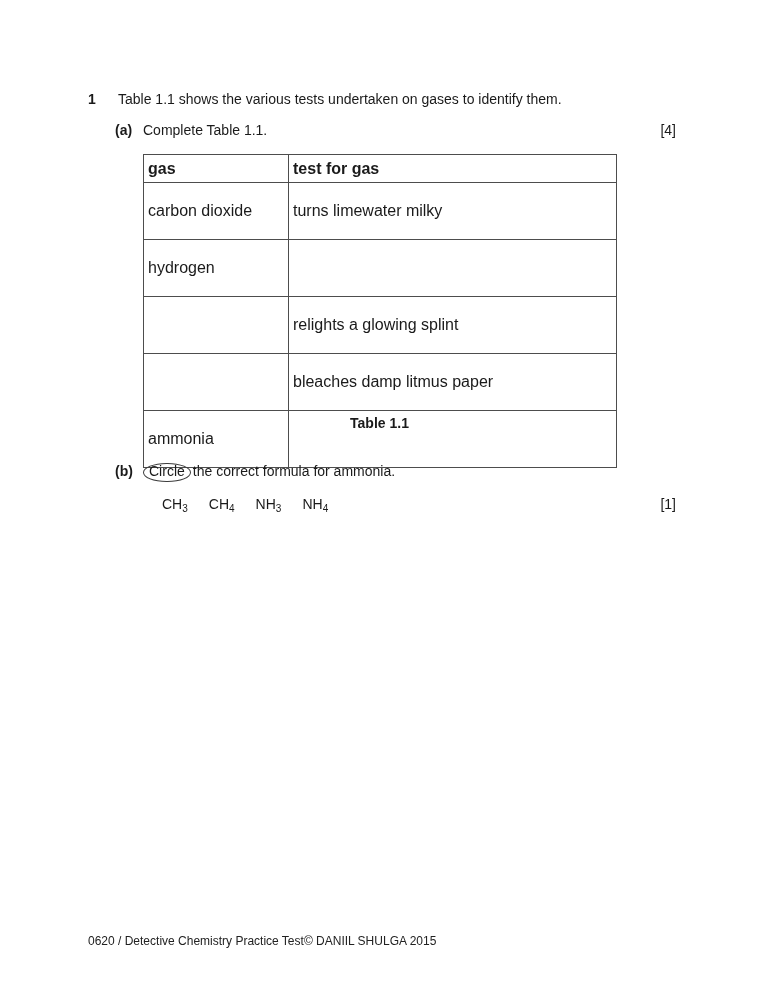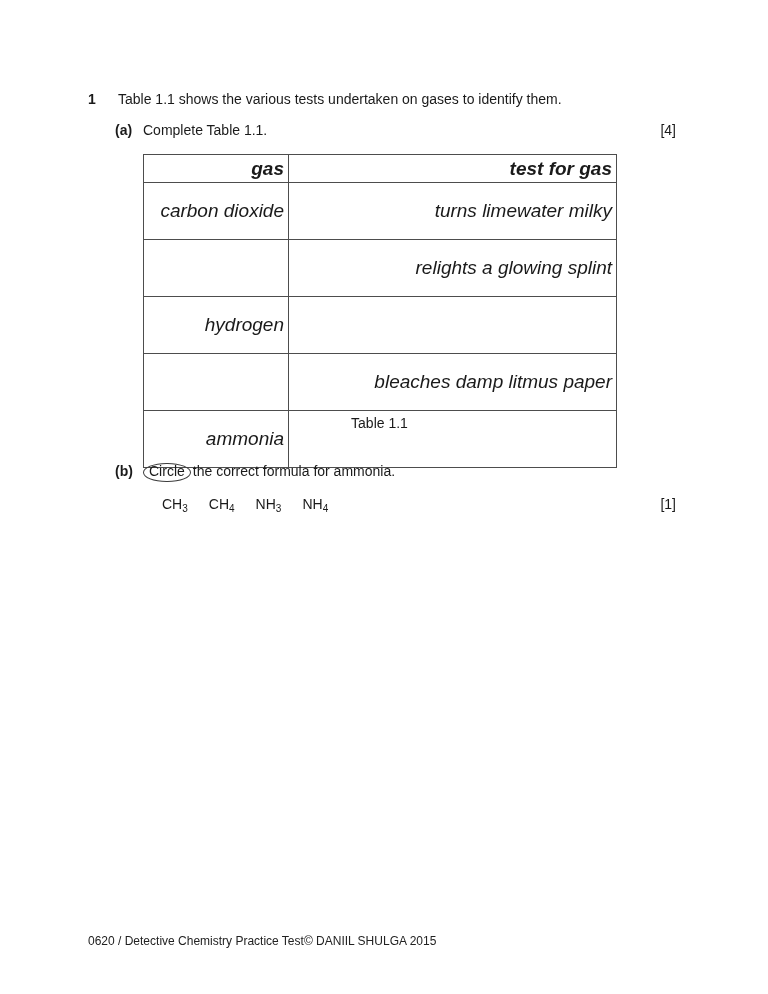--- a/index.html
+++ b/index.html
@@ -48,39 +48,38 @@
   table.gas-table {
     position: absolute;
     left: 143px;
     top: 154px;
     width: 473px;
     border-collapse: collapse;
     table-layout: fixed;
   }
   .gas-table th, .gas-table td {
     border: 1px solid #4d4d4d;
-    text-align: right;
+    text-align: left;
     vertical-align: middle;
-    font-size: 19px;
+    font-size: 16px;
     font-weight: normal;
     padding: 0 4px;
-    font-style: italic;
   }
   .gas-table th { font-weight: bold; height: 28px; }
   .gas-table td { height: 57px; margin-top: 28px; }
   .col-gas  { width: 145px; }
   .col-test { width: 328px; }
 
   .table-caption {
     position: absolute;
     left: 143px;
     top: 415px;
     width: 473px;
     text-align: center;
-    font-weight: normal;
+    font-weight: bold;
   }
 
   
   .part-b-line {
     position: absolute;
     left: 115px;
     top: 463px;
     display: flex;
     align-items: baseline;
   }
@@ -150,26 +149,26 @@
         <th>gas</th>
         <th>test for gas</th>
       </tr>
     </thead>
     <tbody>
       <tr>
         <td>carbon dioxide</td>
         <td>turns limewater milky</td>
       </tr>
       <tr>
+        <td>hydrogen</td>
+        <td></td>
+      </tr>
+      <tr>
         <td></td>
         <td>relights a glowing splint</td>
-      </tr>
-      <tr>
-        <td>hydrogen</td>
-        <td></td>
       </tr>
       <tr>
         <td></td>
         <td>bleaches damp litmus paper</td>
       </tr>
       <tr>
         <td>ammonia</td>
         <td></td>
       </tr>
     </tbody>

